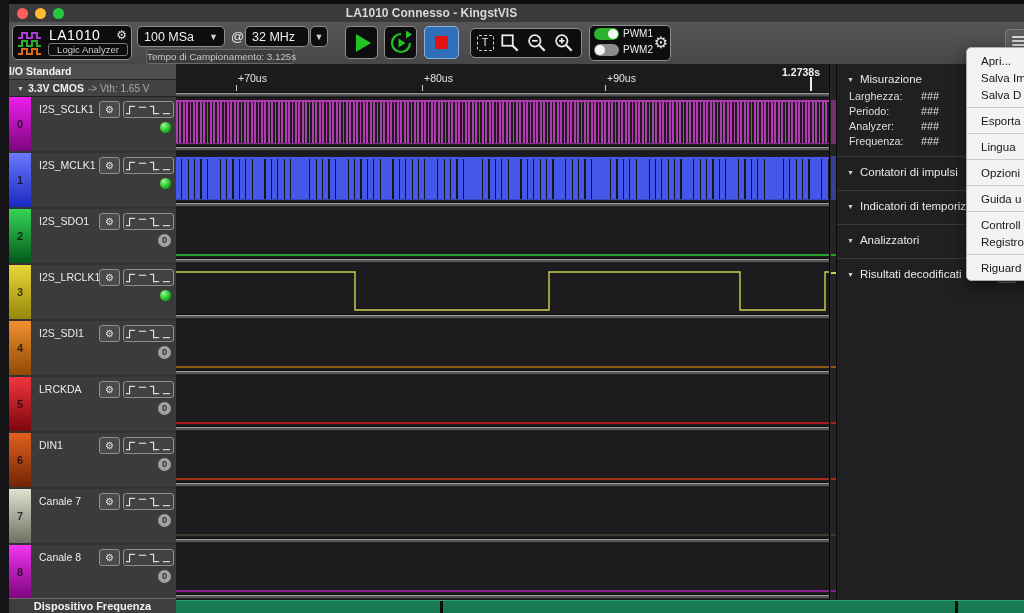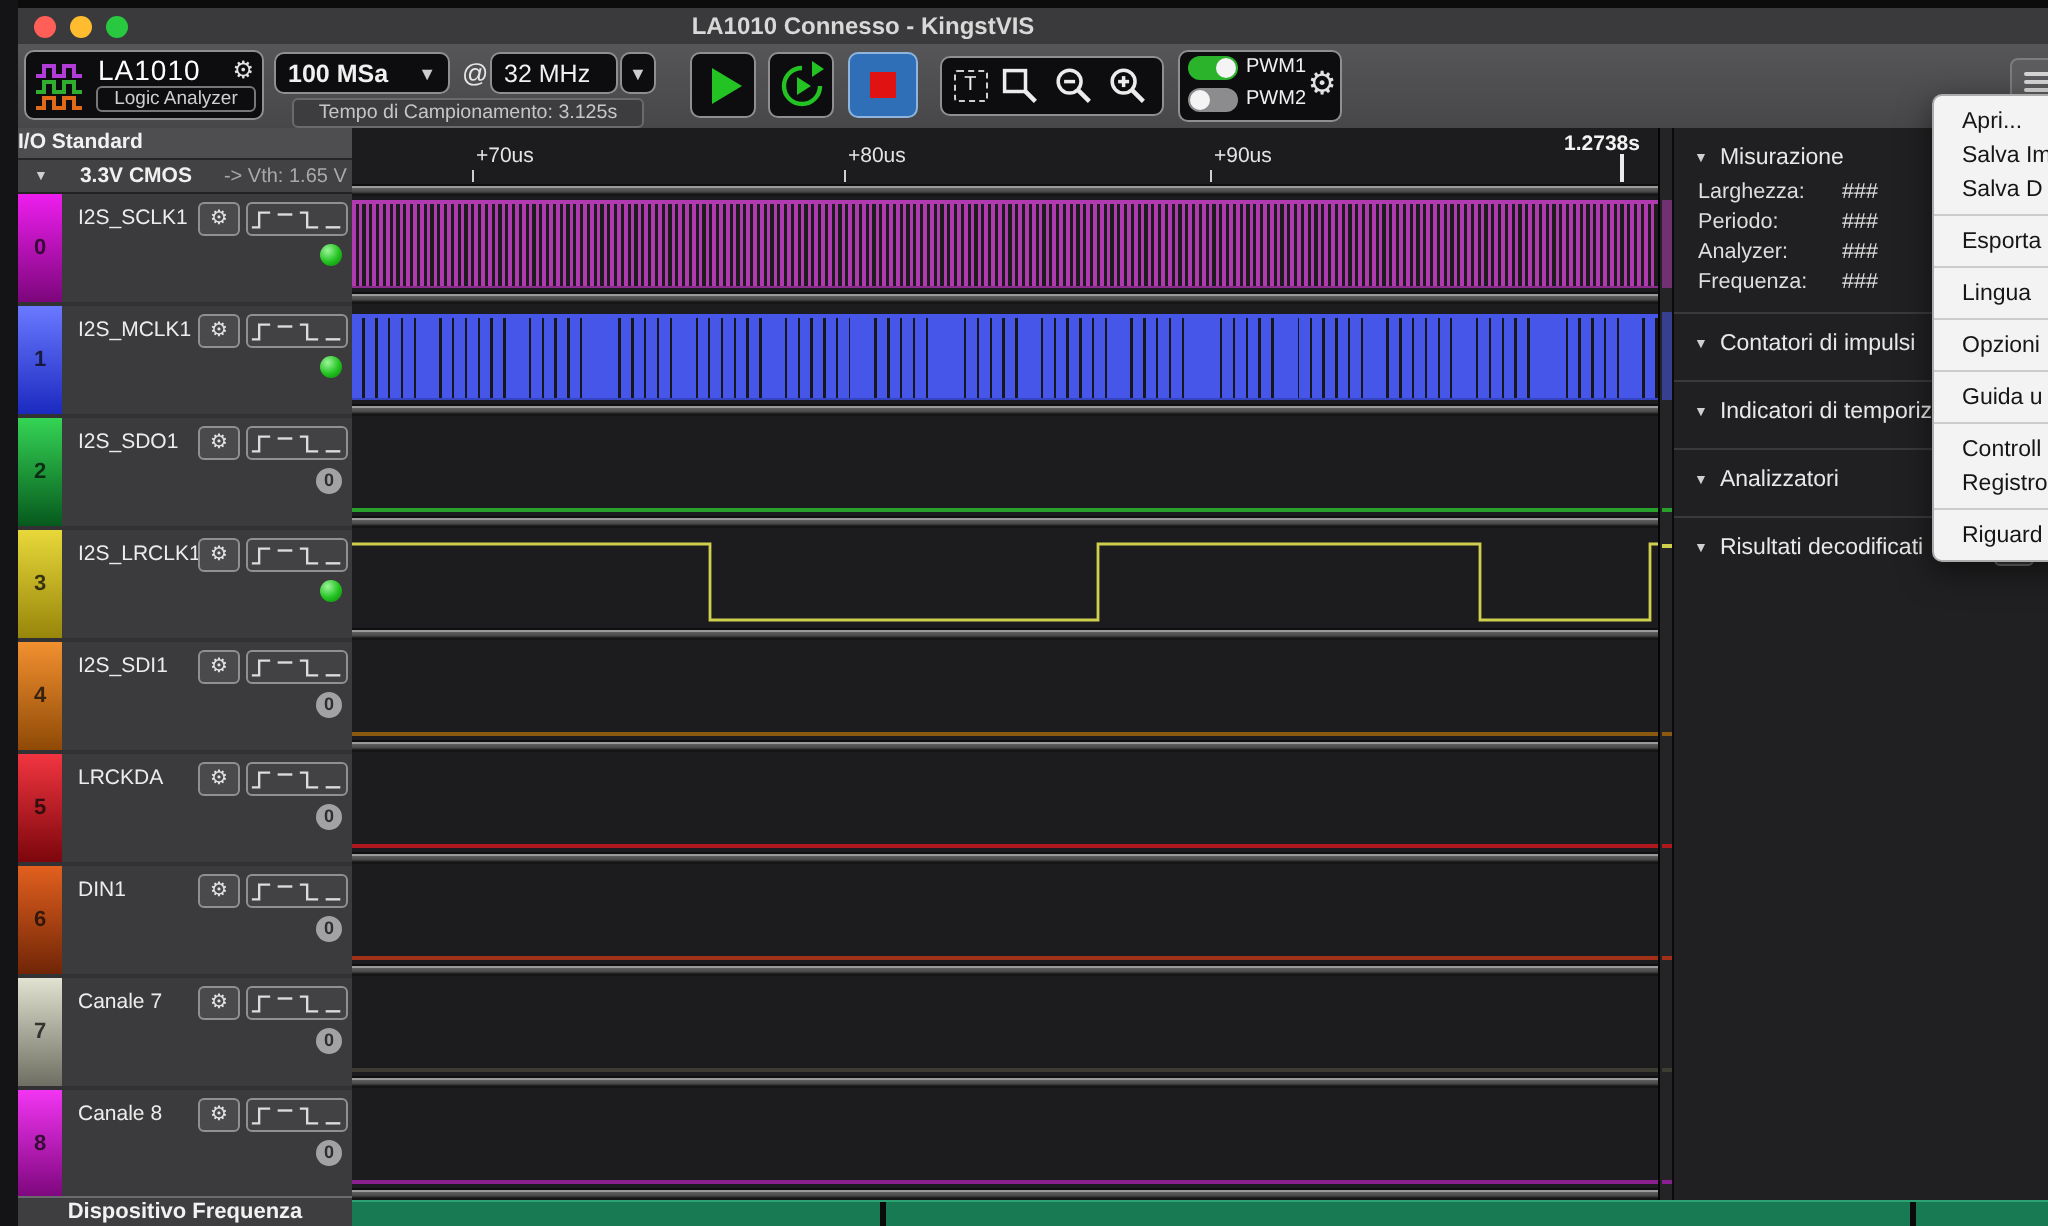--- a/index.html
+++ b/index.html
@@ -18,26 +18,26 @@
   
   .toolbar{position:absolute;left:9px;top:22px;right:0;height:42px;background:linear-gradient(#565658,#474749);border-bottom:1px solid #2b2b2d;}
   .blackbox{position:absolute;background:#0d0d0f;border:1px solid #8f8f8f;border-radius:5px;box-sizing:border-box;color:#f0f0f0;}
   .devbox{left:3px;top:3px;width:120px;height:35px;display:flex;align-items:stretch;padding:1px;}
   .devbox .ico-wrap{width:32px;display:flex;align-items:center;justify-content:center;}
   .dev-right{flex:1;display:flex;flex-direction:column;}
   .dev-name-row{display:flex;align-items:center;justify-content:space-between;padding:0 3px;height:18px;}
   .dev-name{font-size:14px;color:#fff;letter-spacing:.5px;}
   .dev-type{border:1px solid #777;border-radius:3px;margin:0 2px 2px 2px;text-align:center;font-size:9.5px;color:#cfcfcf;line-height:11px;}
   .gear{color:#e2e2e2;font-size:12px;line-height:12px;}
-  .box-msa{left:128px;top:4px;width:88px;height:21px;display:flex;align-items:center;justify-content:space-between;padding:0 6px;font-size:12.5px;font-weight:bold;}
+  .box-msa{left:128px;top:4px;width:88px;height:21px;display:flex;align-items:center;justify-content:space-between;padding:0 6px;font-size:12.5px;}
   .at-sym{position:absolute;left:222px;top:7px;font-size:13px;color:#e6e6e6;}
   .box-mhz{left:236px;top:4px;width:64px;height:21px;display:flex;align-items:center;padding:0 6px;font-size:12.5px;}
   .box-mhz-arrow{left:301px;top:4px;width:18px;height:21px;display:flex;align-items:center;justify-content:center;}
   .darr{font-size:9px;color:#cdcdcd;}
-  .tempo{position:absolute;left:137px;top:27px;width:176px;height:15px;background:#3d3d3f;border:1px solid #6a6a6c;border-radius:3px;box-sizing:border-box;color:#c6c6c6;font-size:9.8px;line-height:13px;text-align:center;white-space:nowrap;}
+  .tempo{position:absolute;left:137px;top:27px;width:148px;height:15px;background:#3d3d3f;border:1px solid #6a6a6c;border-radius:3px;box-sizing:border-box;color:#c6c6c6;font-size:9.8px;line-height:13px;text-align:center;white-space:nowrap;}
   .tbtn{position:absolute;top:4px;width:33px;height:33px;background:#0d0d0f;border:1px solid #8f8f8f;border-radius:5px;box-sizing:border-box;display:flex;align-items:center;justify-content:center;}
   .btn-play{left:336px;}
   .btn-loop{left:375px;}
   .btn-stop{left:415px;width:35px;background:#2e6fb8;border-color:#8fb4dd;}
   .play-tri{width:0;height:0;border-left:15px solid #23c323;border-top:9px solid transparent;border-bottom:9px solid transparent;margin-left:4px;}
   .stop-sq{width:13px;height:13px;background:#e01212;}
   .toolsbox{left:461px;top:6px;width:112px;height:30px;display:flex;align-items:center;justify-content:space-around;padding:0 3px;}
   .ttool{width:15px;height:14px;border:1px dashed #cfcfcf;color:#eee;font-size:10px;line-height:14px;text-align:center;border-radius:2px;}
   .pwmbox{left:580px;top:3px;width:82px;height:36px;display:flex;padding:1px;}
   .pwm-rows{flex:1;display:flex;flex-direction:column;justify-content:space-evenly;padding-left:3px;}
@@ -50,21 +50,21 @@
   .toggle.off .knob{left:1px;}
   .pwm-label{font-size:10px;color:#f0f0f0;}
   .pwm-gear{display:flex;align-items:center;justify-content:center;width:22px;}
   .pwm-gear .gear{font-size:16px;}
   .hamburger{position:absolute;left:996px;top:7px;width:34px;height:23px;background:#5d5d5f;border:1px solid #7d7d7f;border-radius:4px;box-sizing:border-box;display:flex;flex-direction:column;justify-content:center;gap:2px;padding-left:6px;}
   .hamburger i{display:block;width:15px;height:2px;background:#d6d6d6;border-radius:1px;}
 
   
   .sidebar{position:absolute;left:9px;top:64px;width:167px;height:549px;background:#323234;overflow:hidden;}
   .io-head{height:15px;background:#4e4e50;border-bottom:1px solid #262628;color:#f2f2f2;font-size:10.5px;font-weight:bold;text-align:left;line-height:15px;}
-  .io-sub{height:16px;background:#424244;border-bottom:1px solid #222;display:flex;align-items:center;gap:16px;padding-left:8px;font-size:10.5px;}
+  .io-sub{height:16px;background:#424244;border-bottom:1px solid #222;display:flex;align-items:center;gap:4px;padding-left:8px;font-size:10.5px;}
   .tri{font-size:7px;color:#cfcfcf;}
   .io-volt{color:#f0f0f0;font-weight:bold;}
   .io-vth{color:#a9a9a9;font-size:10px;}
   .ch-row{position:relative;height:54px;margin-bottom:2px;background:#3b3b3d;}
   .ch-color{position:absolute;left:0;top:0;width:22px;height:54px;display:flex;align-items:center;justify-content:center;font-size:11px;font-weight:bold;color:rgba(10,10,10,.75);}
   .ch-name{position:absolute;left:30px;top:6px;font-size:10.5px;color:#ececec;white-space:nowrap;}
   .ch-gear{position:absolute;left:90px;top:4px;width:21px;height:17px;background:#4a4a4c;border:1px solid #909092;border-radius:3px;box-sizing:border-box;display:flex;align-items:center;justify-content:center;}
   .ch-trig{position:absolute;left:114px;top:4px;width:51px;height:17px;background:#424244;border:1px solid #909092;border-radius:3px;box-sizing:border-box;display:flex;align-items:center;justify-content:space-evenly;}
   .ch-status{position:absolute;right:5px;top:25px;}
   .dot{display:block;width:11px;height:11px;border-radius:50%;background:radial-gradient(circle at 35% 30%,#9cf59c,#21c21f 55%,#0c7d0c);}

